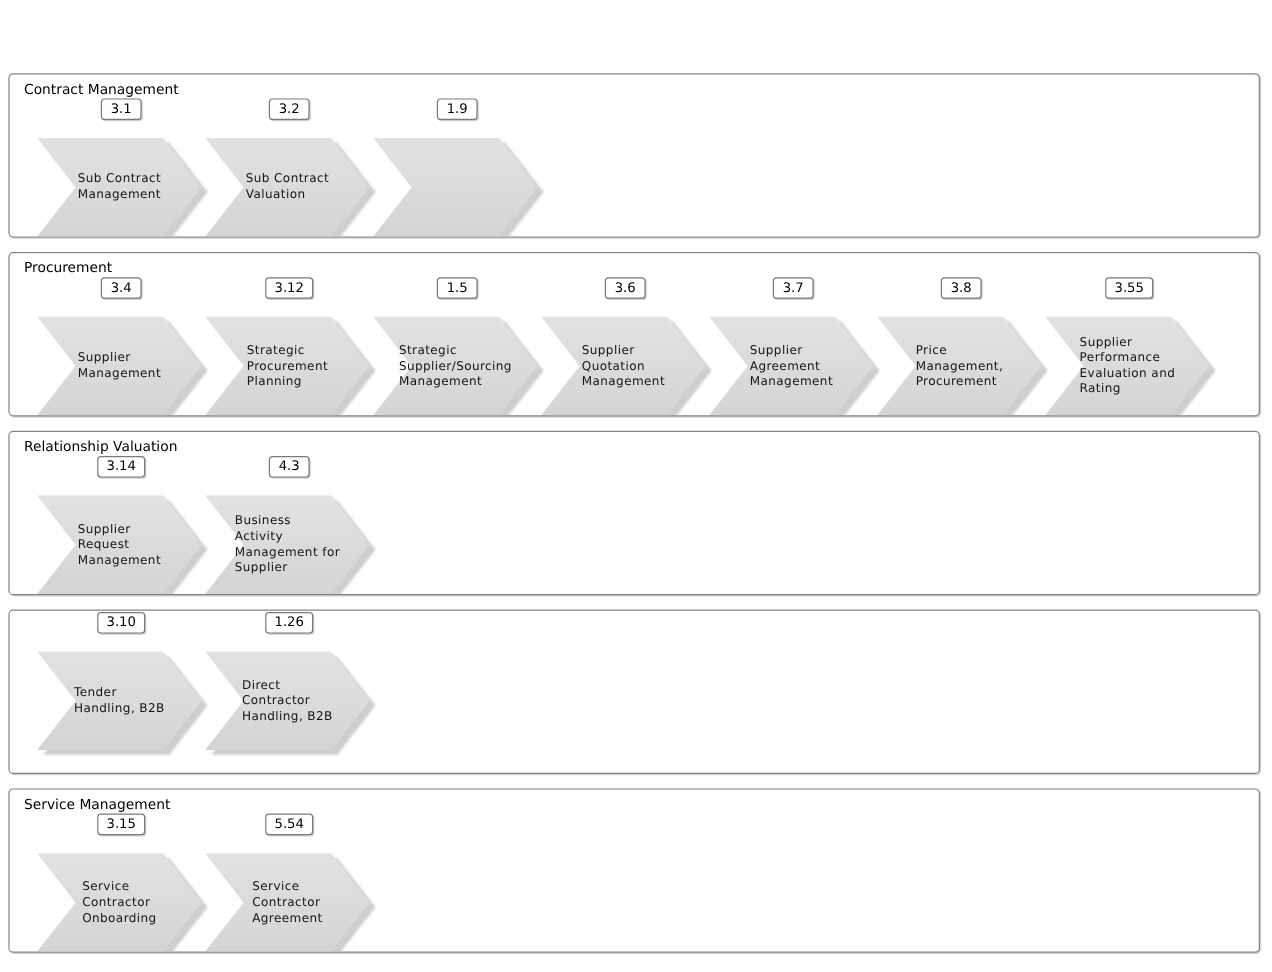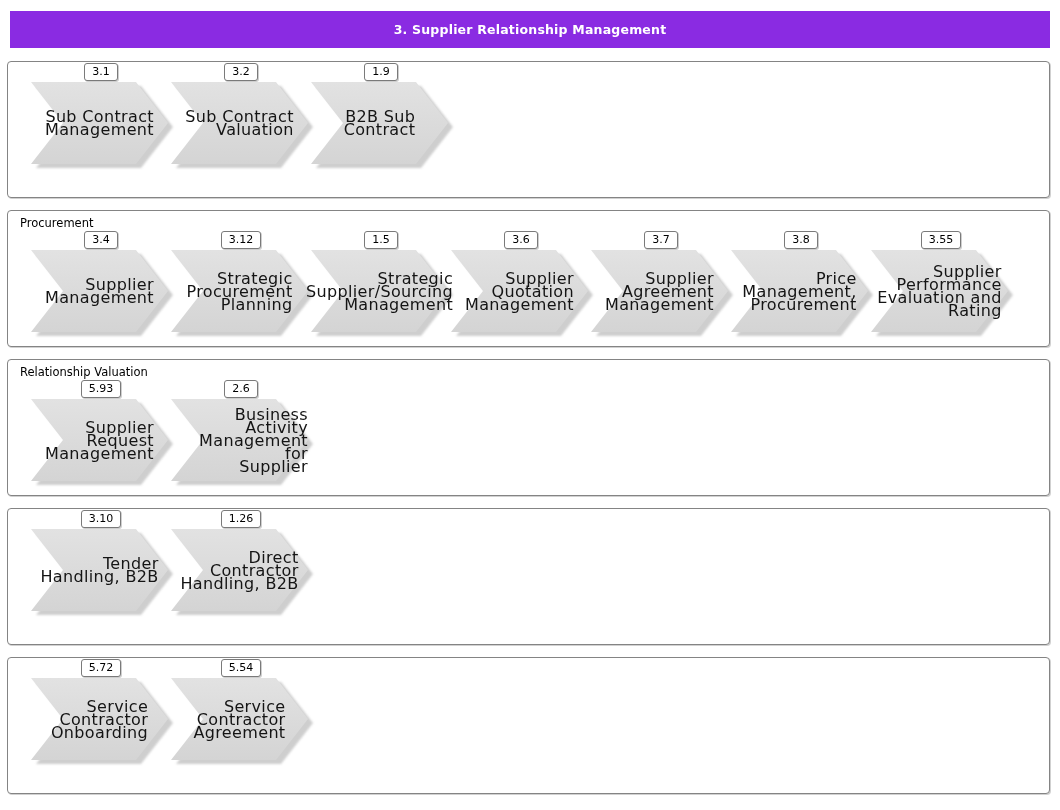--- a/index.html
+++ b/index.html
@@ -50,21 +50,21 @@
   }
   .slot {
     width: 140px;
     flex: 0 0 140px;
     display: flex;
     flex-direction: column;
     align-items: center;
   }
   .badge {
     margin-top: 1px;
-    margin-bottom: 0;
+    margin-bottom: 14px;
     background: #ffffff;
     border: 1px solid #7a7a7a;
     border-radius: 3px;
     box-shadow: 1px 1px 0 #cfcfcf;
     font-size: 11px;
     line-height: 14px;
     padding: 1px 7px;
     color: #000000;
     white-space: nowrap;
   }
@@ -78,23 +78,23 @@
     overflow: visible;
     display: block;
   }
   .chev-label {
     position: absolute;
     left: 0; top: 1px;
     width: 137px; height: 82px;
     display: flex;
     align-items: center;
     justify-content: center;
-    text-align: right;
+    text-align: left;
     white-space: pre-line;
-    font-size: 16px;
+    font-size: 10px;
     line-height: 13px;
     letter-spacing: 0.35px;
     color: #141414;
     pointer-events: none;
   }
 </style>
 </head>
 <body>
 
 <svg width="0" height="0" style="position:absolute" aria-hidden="true">
@@ -103,25 +103,23 @@
       <stop offset="0" stop-color="#E2E2E2"></stop>
       <stop offset="1" stop-color="#D4D4D4"></stop>
     </linearGradient>
     <filter id="softShadow" x="-15%" y="-15%" width="140%" height="140%">
       <feGaussianBlur stdDeviation="1.1"></feGaussianBlur>
     </filter>
   </defs>
 </svg>
 
 <div id="diagram">
-  <div class="title-bar">
-    <span class="title">3. Supplier Relationship Management</span>
-  </div>
   <div id="sections">
   <div class="section">
+    <div class="section-label">Contract Management</div>
     <div class="row">
   <div class="slot">
     <div class="badge">3.1</div>
     <div class="chev">
       <svg class="chev-svg" width="145" height="90" viewBox="0 0 145 90">
         <polygon points="5,5 110,5 142,46 110,87 5,87 37,46" fill="#C2C2C2" opacity="0.8" filter="url(#softShadow)"></polygon>
         <polygon points="0,1 105,1 137,42 105,83 0,83 32,42" fill="url(#chevGrad)"></polygon>
       </svg>
       <div class="chev-label">Sub Contract
 Management</div>
@@ -140,22 +138,20 @@
     </div>
   </div>
 
   <div class="slot">
     <div class="badge">1.9</div>
     <div class="chev">
       <svg class="chev-svg" width="145" height="90" viewBox="0 0 145 90">
         <polygon points="5,5 110,5 142,46 110,87 5,87 37,46" fill="#C2C2C2" opacity="0.8" filter="url(#softShadow)"></polygon>
         <polygon points="0,1 105,1 137,42 105,83 0,83 32,42" fill="url(#chevGrad)"></polygon>
       </svg>
-      <div class="chev-label">B2B Sub
-Contract</div>
     </div>
   </div>
 </div>
   </div>
 
   <div class="section">
     <div class="section-label">Procurement</div>
     <div class="row">
   <div class="slot">
     <div class="badge">3.4</div>
@@ -247,34 +243,34 @@
 Rating</div>
     </div>
   </div>
 </div>
   </div>
 
   <div class="section">
     <div class="section-label">Relationship Valuation</div>
     <div class="row">
   <div class="slot">
-    <div class="badge">5.93</div>
+    <div class="badge">3.14</div>
     <div class="chev">
       <svg class="chev-svg" width="145" height="90" viewBox="0 0 145 90">
         <polygon points="5,5 110,5 142,46 110,87 5,87 37,46" fill="#C2C2C2" opacity="0.8" filter="url(#softShadow)"></polygon>
         <polygon points="0,1 105,1 137,42 105,83 0,83 32,42" fill="url(#chevGrad)"></polygon>
       </svg>
       <div class="chev-label">Supplier
 Request
 Management</div>
     </div>
   </div>
 
   <div class="slot">
-    <div class="badge">2.6</div>
+    <div class="badge">4.3</div>
     <div class="chev">
       <svg class="chev-svg" width="145" height="90" viewBox="0 0 145 90">
         <polygon points="5,5 110,5 142,46 110,87 5,87 37,46" fill="#C2C2C2" opacity="0.8" filter="url(#softShadow)"></polygon>
         <polygon points="0,1 105,1 137,42 105,83 0,83 32,42" fill="url(#chevGrad)"></polygon>
       </svg>
       <div class="chev-label">Business
 Activity
 Management for
 Supplier</div>
     </div>
@@ -305,23 +301,24 @@
       </svg>
       <div class="chev-label">Direct
 Contractor
 Handling, B2B</div>
     </div>
   </div>
 </div>
   </div>
 
   <div class="section">
-    <div class="row">
-  <div class="slot">
-    <div class="badge">5.72</div>
+    <div class="section-label">Service Management</div>
+    <div class="row">
+  <div class="slot">
+    <div class="badge">3.15</div>
     <div class="chev">
       <svg class="chev-svg" width="145" height="90" viewBox="0 0 145 90">
         <polygon points="5,5 110,5 142,46 110,87 5,87 37,46" fill="#C2C2C2" opacity="0.8" filter="url(#softShadow)"></polygon>
         <polygon points="0,1 105,1 137,42 105,83 0,83 32,42" fill="url(#chevGrad)"></polygon>
       </svg>
       <div class="chev-label">Service
 Contractor
 Onboarding</div>
     </div>
   </div>

